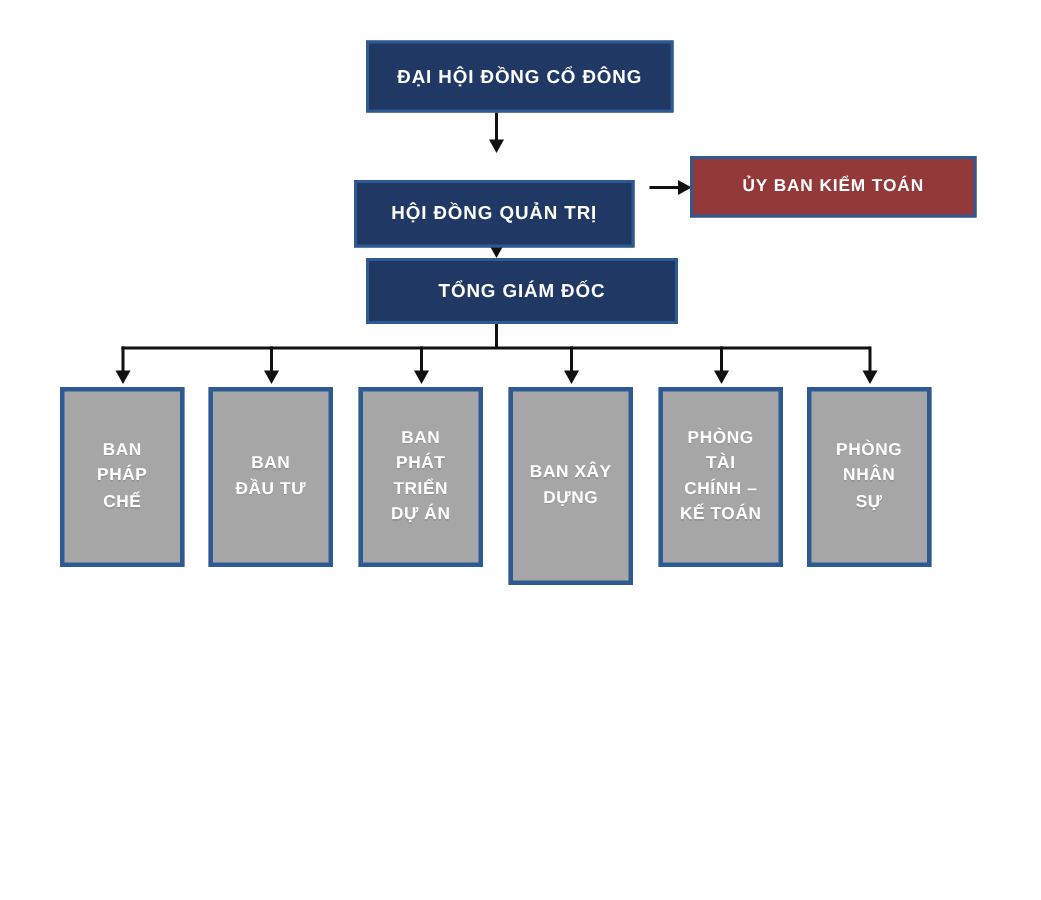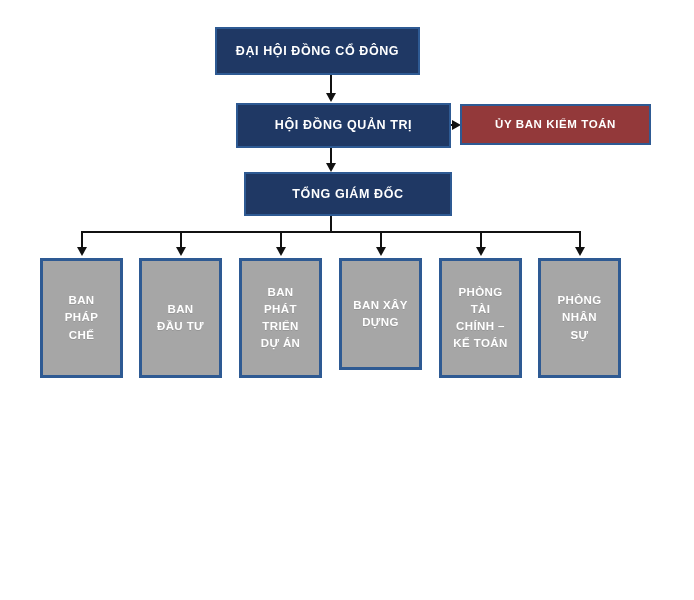--- a/index.html
+++ b/index.html
@@ -92,28 +92,28 @@
     border-bottom: 5px solid transparent;
     border-left: 9px solid #111111;
     z-index: 2;
   }
 </style>
 </head>
 <body>
 
 <div id="chart-canvas">
 
-  <div class="node node-navy" style="left:215px; top:27px; width:205px; height:48px;">
+  <div class="node node-navy" style="left:244px; top:27px; width:205px; height:48px;">
     <span class="node-label">ĐẠI HỘI ĐỒNG CỔ ĐÔNG</span>
   </div>
 
   <div class="conn conn-v" style="left:330px; top:75px; height:20px;"></div>
   <div class="arrow-down" style="left:326px; top:93px;"></div>
 
-  <div class="node node-navy" style="left:236px; top:103px; width:215px; height:45px;">
+  <div class="node node-navy" style="left:236px; top:120px; width:187px; height:45px;">
     <span class="node-label">HỘI ĐỒNG QUẢN TRỊ</span>
   </div>
 
   <div class="conn conn-h" style="left:433px; top:124px; width:22px;"></div>
   <div class="arrow-right" style="left:452px; top:120px;"></div>
 
   <div class="node node-red" style="left:460px; top:104px; width:191px; height:41px;">
     <span class="node-label">ỦY BAN KIỂM TOÁN</span>
   </div>
 
@@ -156,21 +156,21 @@
 ĐẦU TƯ</span>
   </div>
 
   <div class="node node-gray" style="left:239px; top:258px; width:83px; height:120px;">
     <span class="node-label">BAN
 PHÁT
 TRIỂN
 DỰ ÁN</span>
   </div>
 
-  <div class="node node-gray" style="left:339px; top:258px; width:83px; height:112px;">
+  <div class="node node-gray" style="left:339px; top:258px; width:83px; height:132px;">
     <span class="node-label">BAN XÂY
 DỰNG</span>
   </div>
 
   <div class="node node-gray" style="left:439px; top:258px; width:83px; height:120px;">
     <span class="node-label">PHÒNG
 TÀI
 CHÍNH –
 KẾ TOÁN</span>
   </div>

